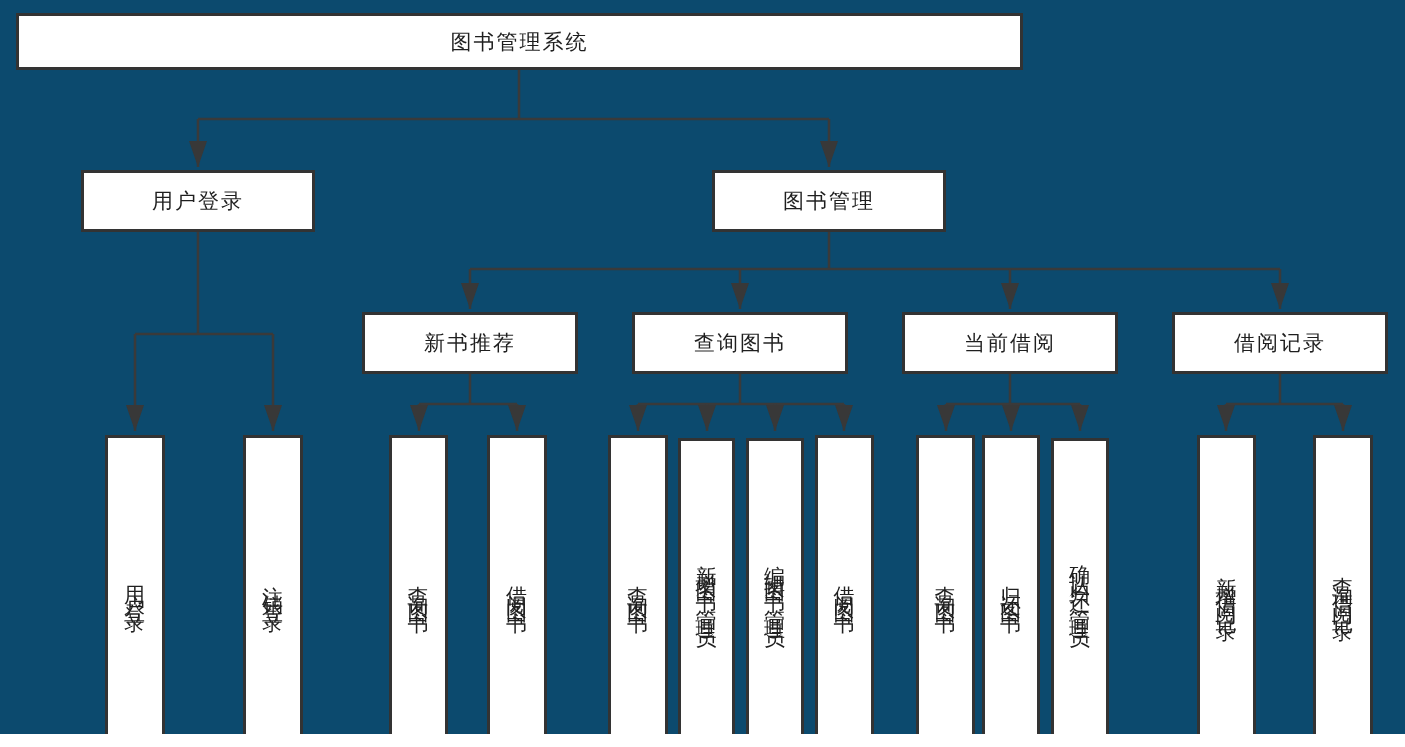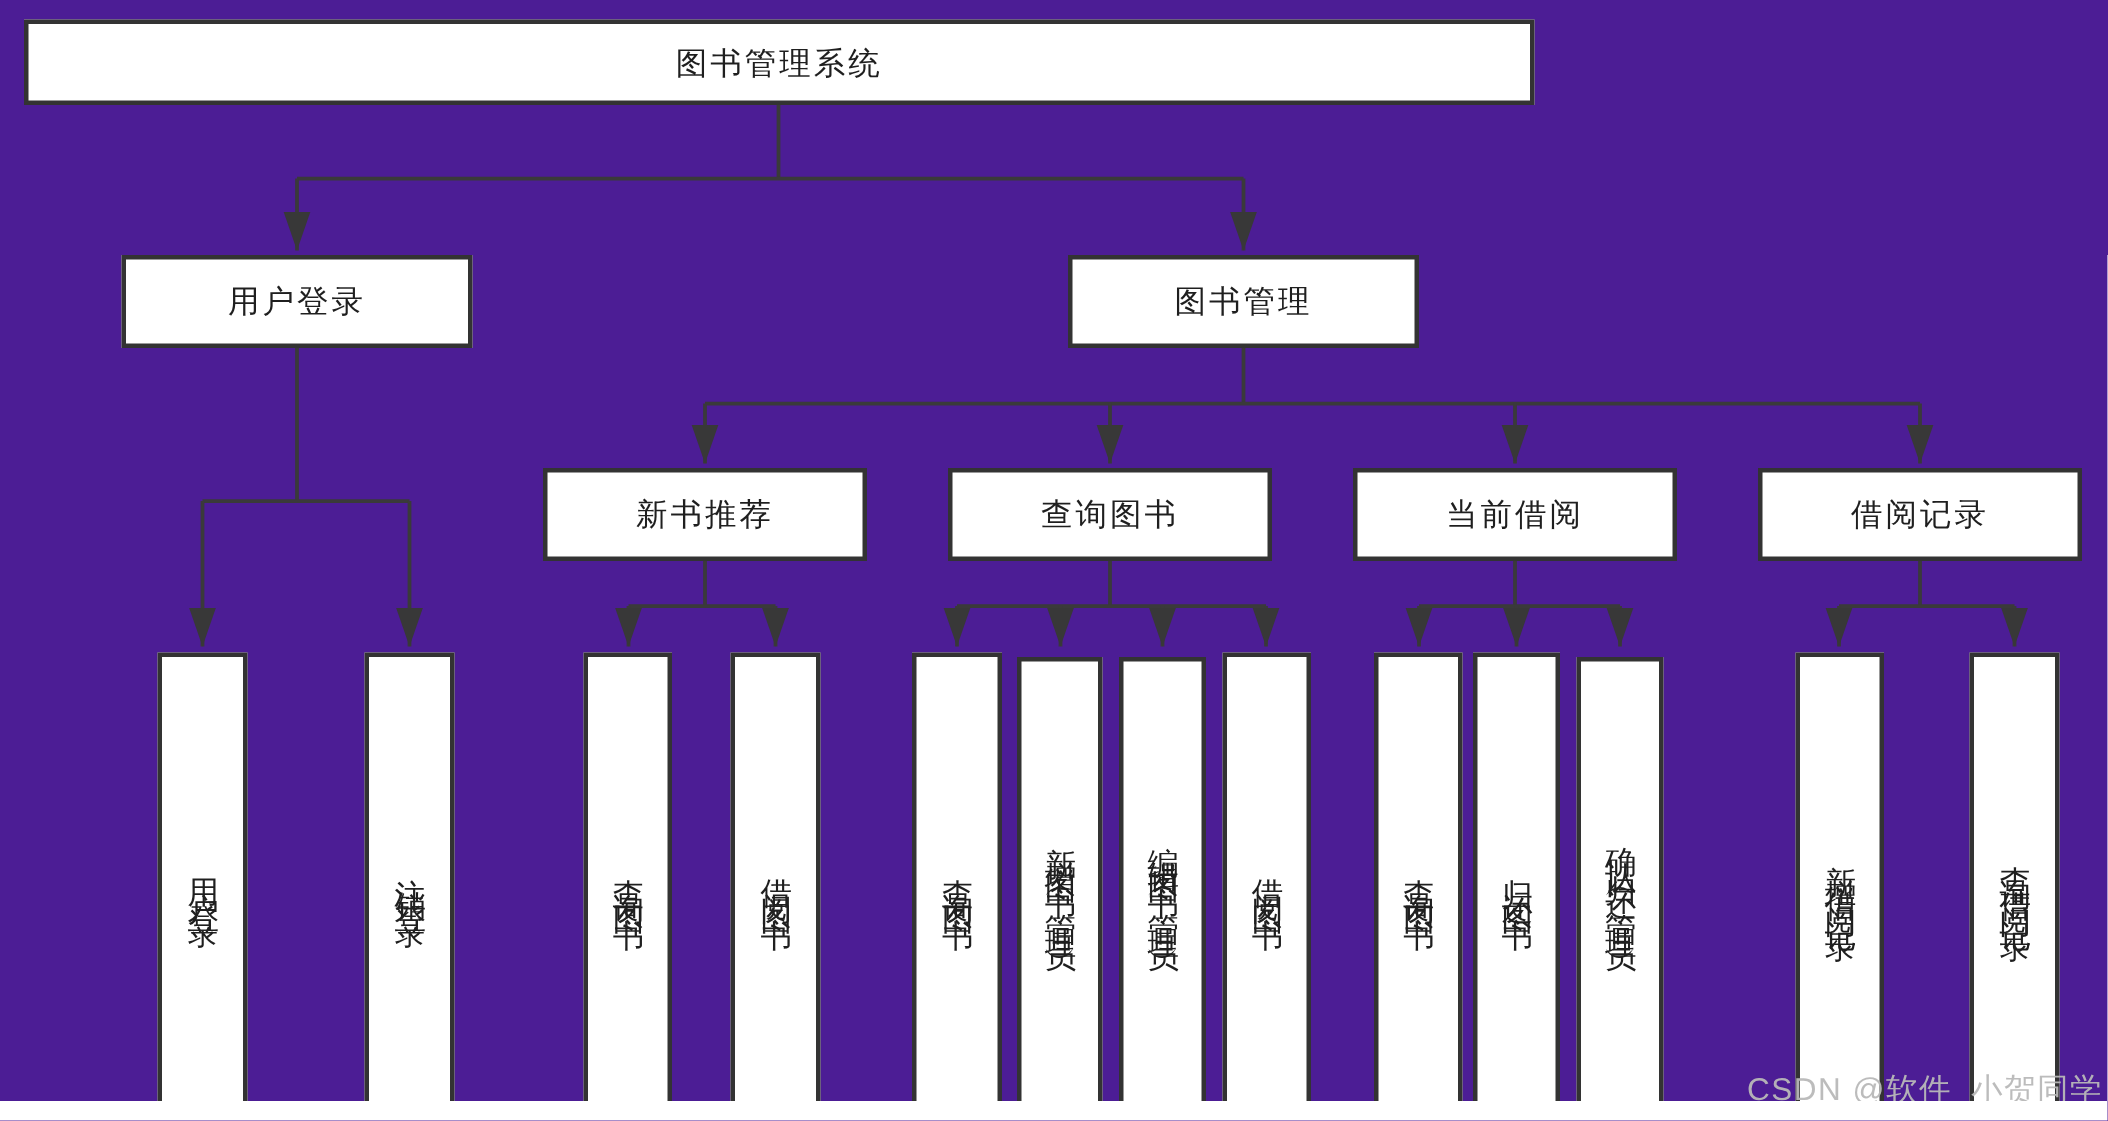--- a/index.html
+++ b/index.html
@@ -1,20 +1,20 @@
 <!DOCTYPE html>
 <html><head>
 <meta charset="utf-8">
 <style>
   html, body { margin: 0; padding: 0; background: #ffffff; }
   .stage {
     position: relative;
     width: 1405px;
     height: 734px;
-    background: #4c1d95;
+    background: #0c4a6e;
     font-family: "Liberation Sans", sans-serif;
     overflow: hidden;
   }
   .wires { position: absolute; left: 0; top: 0; width: 1405px; height: 747px; }
   .node {
     position: absolute;
     box-sizing: border-box;
     border: 3px solid #333333;
     background: #ffffff;
     display: flex;
@@ -170,15 +170,14 @@
     <span>确认归还（管理员）</span>
   </div>
 
   <div class="node v" style="left:1197px; top:435px; width:59px; height:303px;">
     <span>新增借阅记录</span>
   </div>
   <div class="node v" style="left:1313px; top:435px; width:60px; height:303px;">
     <span>查询借阅记录</span>
   </div>
 
-  <div class="watermark">CSDN @软件_小贺同学</div>
 
 </div>
 
 </body></html>

